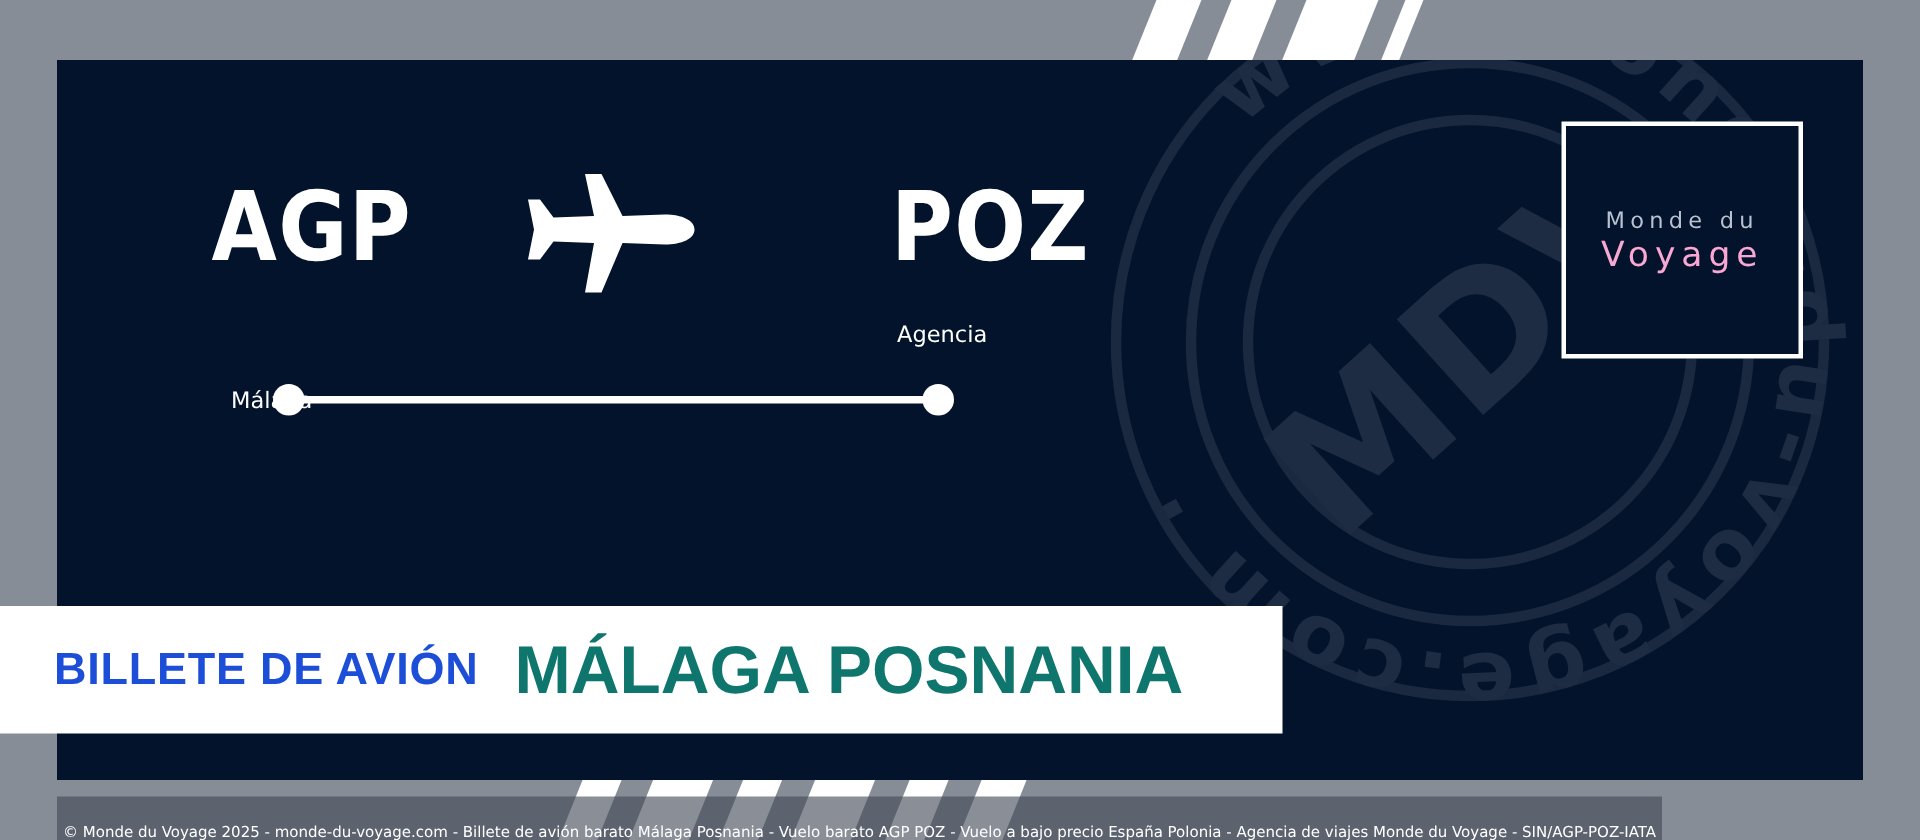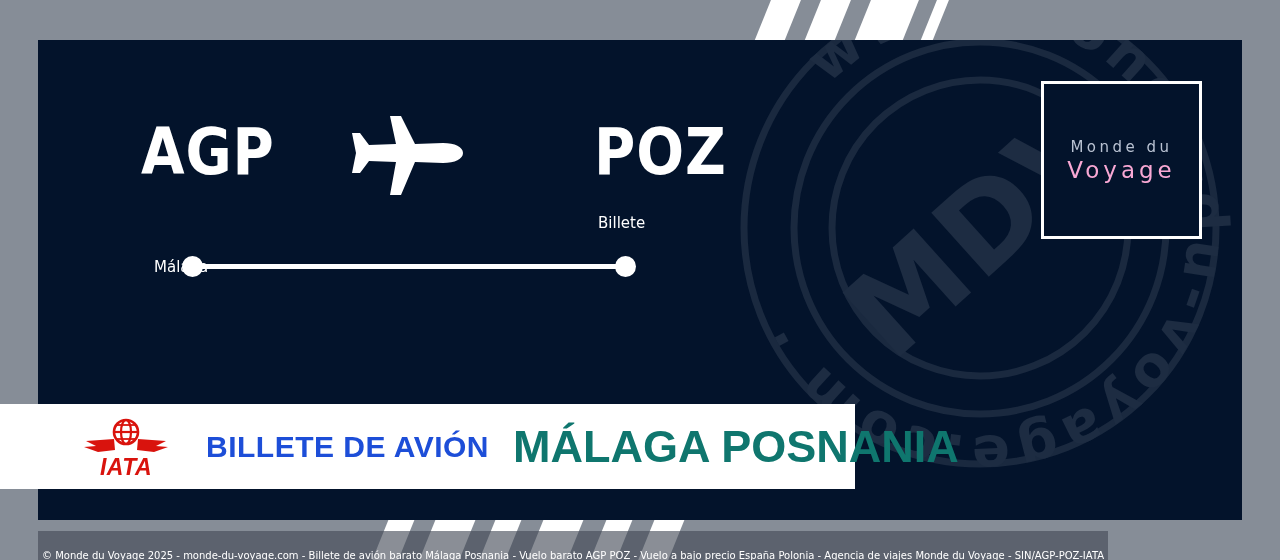--- a/index.html
+++ b/index.html
@@ -250,50 +250,36 @@
     <div class="iata-code" id="origin-code">AGP</div>
     <div class="city-name" id="origin-city">Málaga</div>
 
     <div id="plane-icon">
       <svg width="125" height="85" viewBox="0 0 125 85" xmlns="http://www.w3.org/2000/svg">
         <path fill="#ffffff" d="M47,3 L58,3 L72,31 L100,30 C112,30 120,34 120,40 C120,46 112,50 100,50 L72,49 L58,82 L47,82 L53,49 L26,48 L17,60 L9,60 L13,40 L9,20 L17,20 L26,32 L53,31 Z"></path>
       </svg>
     </div>
 
     <div class="iata-code" id="dest-code">POZ</div>
-    <div class="city-name" id="dest-city">Billete</div>
+    <div class="city-name" id="dest-city">Agencia</div>
 
     <div id="route-line">
       <div id="route-bar"></div>
       <div class="route-dot" id="route-dot-origin"></div>
       <div class="route-dot" id="route-dot-dest"></div>
     </div>
 
     <div id="brand-box">
       <div id="brand-line1">Monde du</div>
       <div id="brand-line2">Voyage</div>
     </div>
 
   </div>
 
   <div id="banner">
-    <div id="iata-logo">
-      <svg width="88" height="60" viewBox="0 0 88 60" xmlns="http://www.w3.org/2000/svg">
-        <g fill="#d9130d">
-          <circle cx="44" cy="15" r="12" fill="none" stroke="#d9130d" stroke-width="2.6"></circle>
-          <ellipse cx="44" cy="15" rx="5" ry="12" fill="none" stroke="#d9130d" stroke-width="2.2"></ellipse>
-          <line x1="32" y1="15" x2="56" y2="15" stroke="#d9130d" stroke-width="2.2"></line>
-          <line x1="34" y1="8" x2="54" y2="8" stroke="#d9130d" stroke-width="1.8"></line>
-          <line x1="34" y1="22" x2="54" y2="22" stroke="#d9130d" stroke-width="1.8"></line>
-          <path d="M32,22 L4,24 L14,29 L2,30 L16,35 L33,33 Z"></path>
-          <path d="M56,22 L84,24 L74,29 L86,30 L72,35 L55,33 Z"></path>
-        </g>
-        <text x="44" y="58" text-anchor="middle" fill="#d9130d" font-family="Liberation Sans, sans-serif" font-size="23" font-weight="bold" font-style="italic" letter-spacing="0.5">IATA</text>
-      </svg>
-    </div>
     <div id="banner-label">BILLETE DE AVIÓN</div>
     <div id="banner-route">MÁLAGA POSNANIA</div>
   </div>
 
   <div id="footer-strip">
     <span id="footer-text">© Monde du Voyage 2025 - monde-du-voyage.com - Billete de avión barato Málaga Posnania - Vuelo barato AGP POZ - Vuelo a bajo precio España Polonia - Agencia de viajes Monde du Voyage - SIN/AGP-POZ-IATA</span>
   </div>
 
 </div>
 

